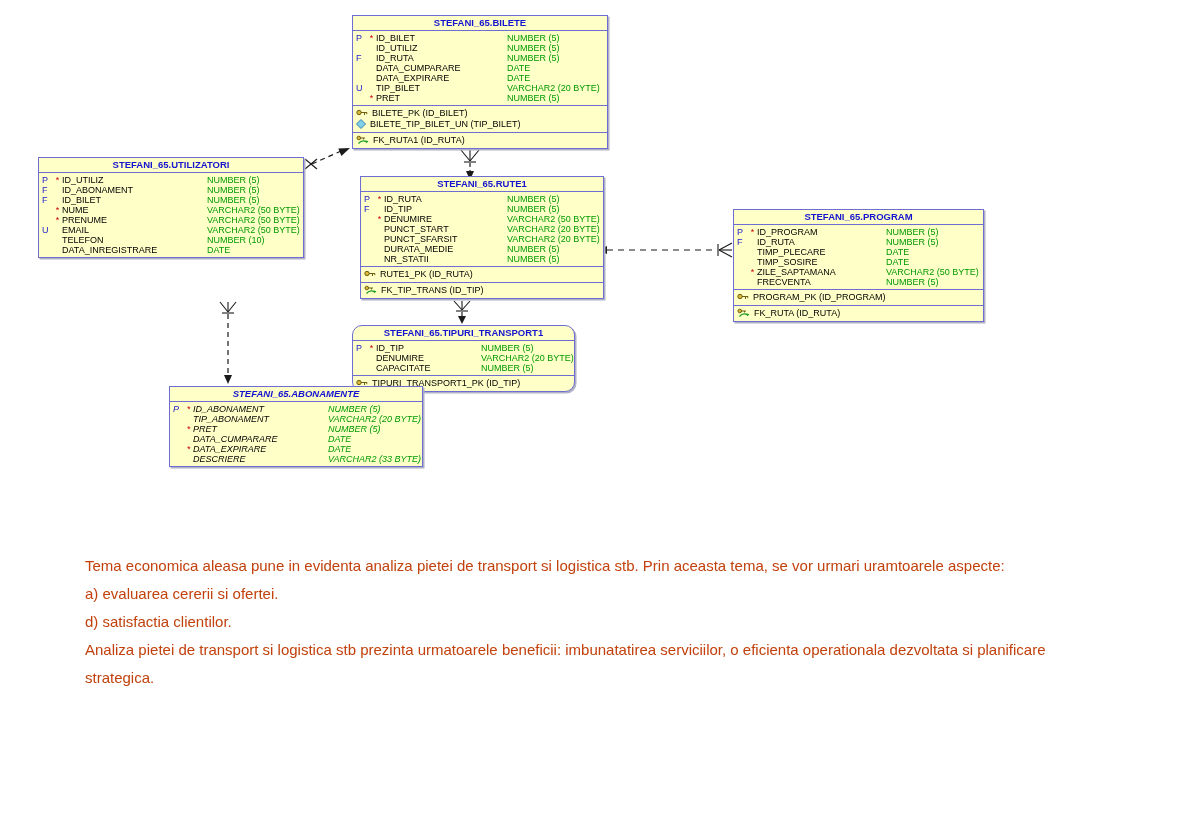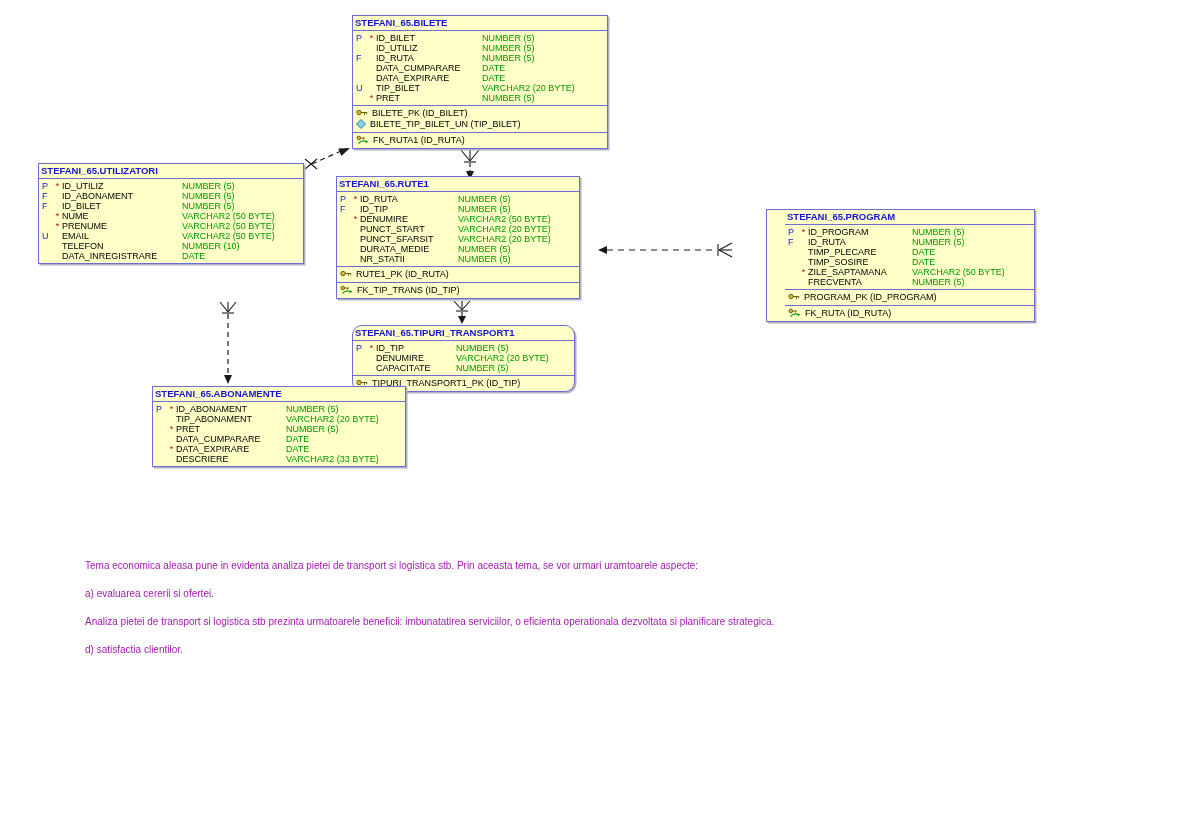--- a/index.html
+++ b/index.html
@@ -3,46 +3,46 @@
 <meta charset="utf-8">
 <style>
   html,body{margin:0;padding:0;}
   body{width:1200px;height:837px;background:#ffffff;position:relative;overflow:hidden;
        font-family:"Liberation Sans",sans-serif;}
   #diagram-canvas{position:absolute;left:0;top:0;width:1200px;height:560px;}
   #rel-overlay{position:absolute;left:0;top:0;pointer-events:none;}
 
   .table{position:absolute;background:#ffffc8;border:1px solid #6e6ed2;
          box-shadow:1.5px 1.5px 0 #b0b0c6;font-size:9px;color:#000;}
-  .tbl-header{font-weight:bold;color:#1515cf;font-size:9.5px;
+  .tbl-header{text-align:center;font-weight:bold;color:#1515cf;font-size:9.5px;
               line-height:12px;padding:1px 2px;border-bottom:1px solid #6e6ed2;
               white-space:nowrap;overflow:hidden;}
   .tbl-cols{padding:2px 0;}
   .col-row{display:flex;height:10px;line-height:10px;white-space:nowrap;}
   .col-flag{width:11px;padding-left:3px;color:#2222cc;flex:none;}
   .col-req{width:9px;color:#cc0000;text-align:center;flex:none;}
   .col-name{width:var(--namew);overflow:hidden;flex:none;}
-  .col-type{color:#009a00;overflow:hidden;}
+  .col-type{color:#009a00;overflow:hidden;margin-left:25px;}
   .tbl-keys,.tbl-fks{border-top:1px solid #6e6ed2;padding:2px 0;}
   .key-row{display:flex;align-items:flex-start;height:11px;line-height:11px;
            padding-left:3px;white-space:nowrap;}
   .key-row .kicon{display:inline-flex;margin-right:4px;flex:none;}
   .more-triangle{margin-left:auto;margin-right:4px;width:0;height:0;flex:none;
                  border-left:5px solid transparent;border-right:5px solid transparent;
                  border-top:6px solid #2233ee;}
 
   #tbl-bilete           {left:352px;top:15px; width:254px;--namew:106px;}
-  #tbl-utilizatori      {left:38px; top:163px;width:264px;--namew:120px;}
-  #tbl-rute1            {left:336px;top:176px;width:242px;--namew:98px;}
-  #tbl-program          {left:766px;top:209px;width:249px;padding-left:18px;--namew:104px;}
+  #tbl-utilizatori      {left:38px; top:157px;width:264px;--namew:120px;}
+  #tbl-rute1            {left:360px;top:176px;width:242px;--namew:98px;}
+  #tbl-program          {left:733px;top:209px;width:249px;--namew:104px;}
   #tbl-tipuri_transport1{left:352px;top:325px;width:221px;border-radius:10px;--namew:80px;}
-  #tbl-abonamente       {left:152px;top:386px;width:252px;--namew:110px;}
+  #tbl-abonamente       {left:169px;top:386px;width:252px;font-style:italic;--namew:110px;}
 
   .notes{position:absolute;left:85px;top:552px;width:1015px;
-         font-size:10px;color:#a21caf;}
+         font-size:15px;color:#c2410c;}
   .notes p{margin:0;line-height:28px;}
 </style>
 </head>
 <body>
 
 <div id="diagram-canvas">
 
   <svg id="rel-overlay" width="1200" height="560">
 
     <g>
@@ -430,15 +430,15 @@
           <span class="col-name">DESCRIERE</span>
           <span class="col-type">VARCHAR2 (33 BYTE)</span>
         </div>
       </div>
     </div>
   </div>
 
 <div class="notes">
   <p>Tema economica aleasa pune in evidenta analiza pietei de transport  si logistica stb. Prin aceasta tema, se vor urmari uramtoarele aspecte:</p>
   <p>a) evaluarea cererii si ofertei.</p>
+  <p>d) satisfactia clientilor.</p>
   <p>Analiza pietei de transport si logistica stb prezinta urmatoarele beneficii: imbunatatirea serviciilor, o eficienta operationala dezvoltata si planificare strategica.</p>
-  <p>d) satisfactia clientilor.</p>
 </div>
 
 </body></html>

